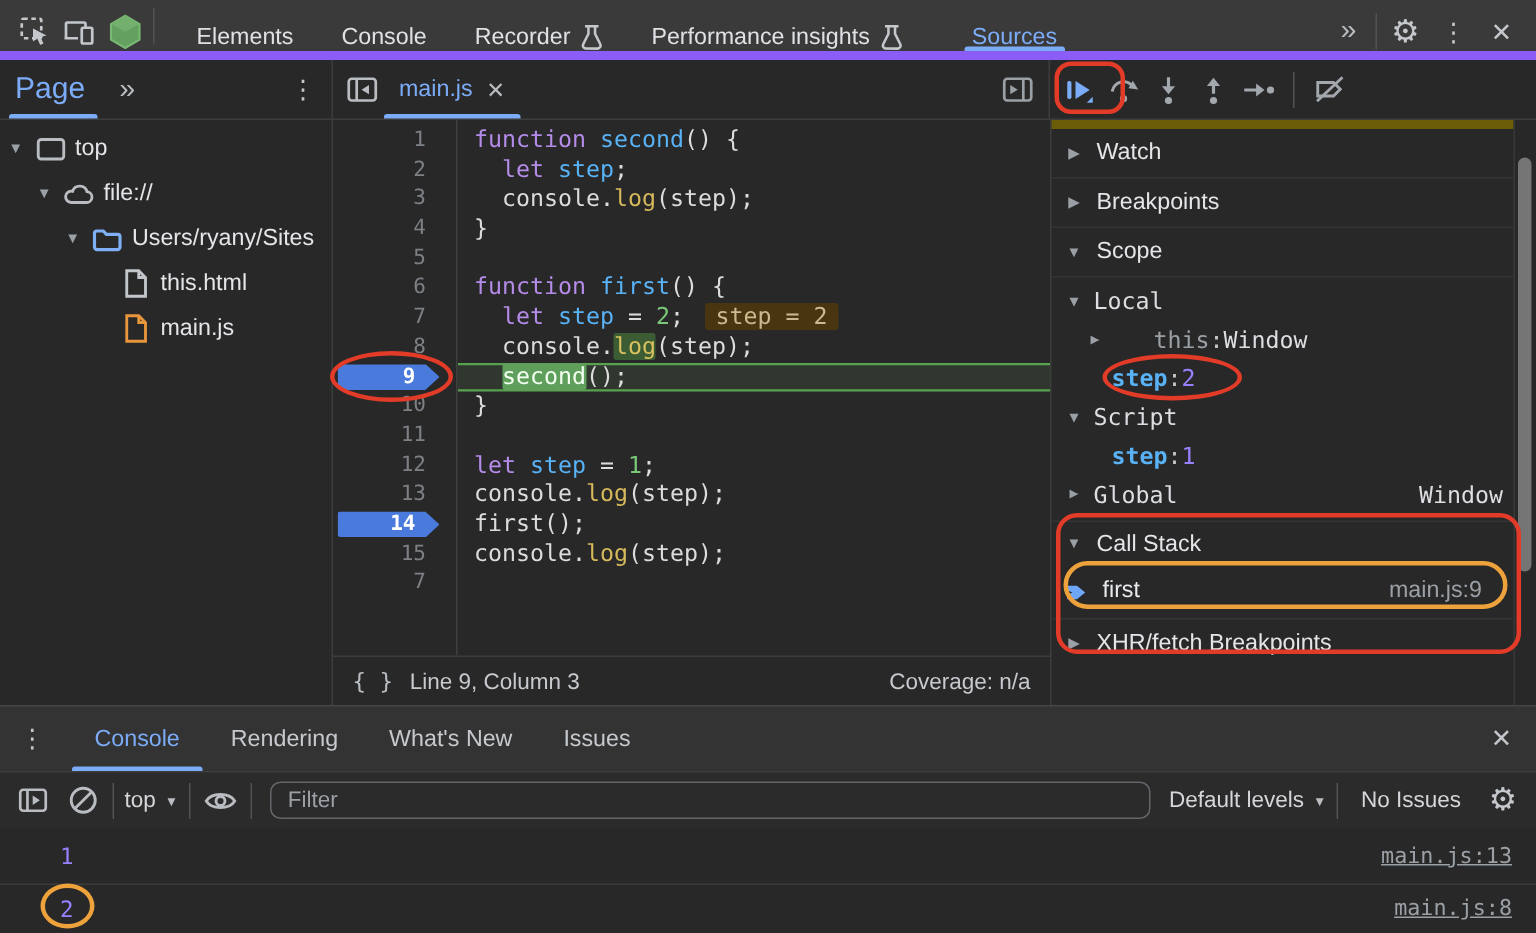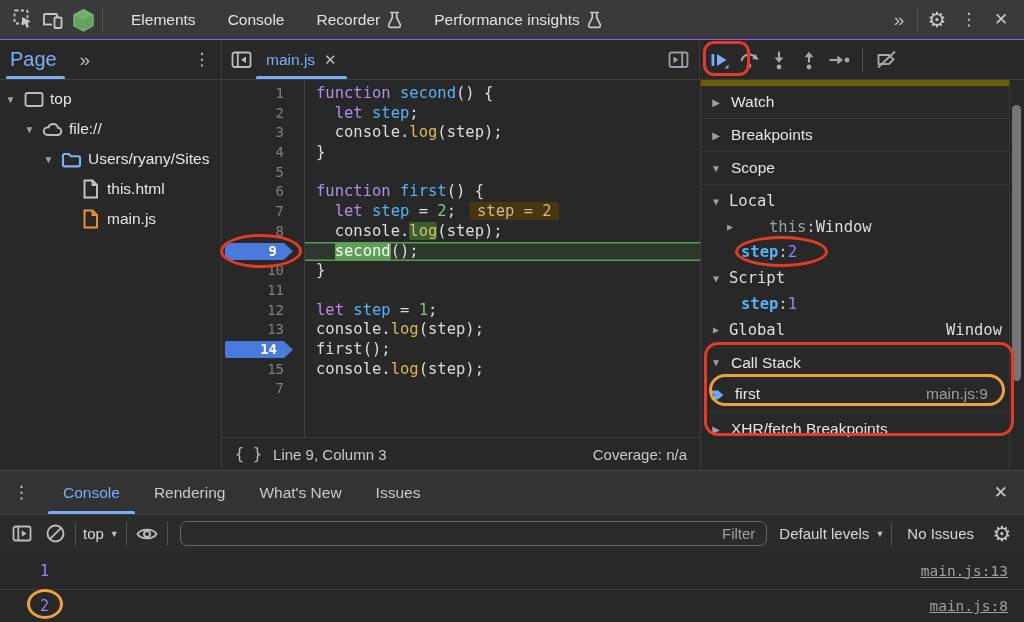--- a/index.html
+++ b/index.html
@@ -3,21 +3,21 @@
 <meta charset="utf-8">
 <style>
   * { margin:0; padding:0; box-sizing:border-box; }
   html,body { background:#181818; }
   .app{position:relative;width:1024px;height:622px;background:#282828;overflow:hidden;
        font-family:"Liberation Sans",sans-serif;color:#dfe1e5;-webkit-font-smoothing:antialiased;}
   .mono{font-family:"DejaVu Sans Mono",monospace;}
 
   
   .topbar{position:absolute;left:0;top:0;width:1024px;height:40px;background:#3a3a3a;
-          border-bottom:1px solid #8b5cf6;display:flex;align-items:center;}
+          border-bottom:6px solid #8b5cf6;display:flex;align-items:flex-end;}
   .tb-icons{display:flex;align-items:center;gap:4px;padding:0 6px 0 10px;}
   .icon-btn{width:26px;height:26px;display:flex;align-items:center;justify-content:center;cursor:pointer;border-radius:4px;flex:none;}
   .vdiv{width:1px;height:24px;background:#525252;align-self:center;flex:none;}
   .tb-tabs{display:flex;align-items:stretch;margin-left:12px;flex:1;}
   .tab{position:relative;display:flex;align-items:center;gap:7px;padding:0 16px;font-size:15.5px;color:#dfe1e5;cursor:pointer;white-space:nowrap;}
   .tab.active{color:#7cacf8;}
   .tab.active::after{content:"";position:absolute;left:11px;right:11px;bottom:0;height:3px;background:#7cacf8;border-radius:2px 2px 0 0;}
   .tab.spaced{margin-left:14px;}
   .tb-right{display:flex;align-items:center;gap:6px;padding-right:10px;}
   .glyph{color:#c4c7cb;font-size:17px;line-height:1;}
@@ -93,21 +93,21 @@
   
   .dtabs{position:absolute;left:0;top:470px;width:1024px;height:44px;background:#333333;border-top:1px solid #454545;display:flex;align-items:stretch;}
   .dkebab{display:flex;align-items:center;padding:0 16px 0 13px;cursor:pointer;}
   .dtab{position:relative;display:flex;align-items:center;padding:0 17px;font-size:15.5px;color:#c6c9cd;cursor:pointer;}
   .dtab.active{color:#7cacf8;}
   .dtab.active::after{content:"";position:absolute;left:2px;right:2px;bottom:0;height:3px;background:#7cacf8;border-radius:2px 2px 0 0;}
   .dclose{margin-left:auto;display:flex;align-items:center;padding:0 16px;cursor:pointer;}
   .dtoolbar{position:absolute;left:0;top:514px;width:1024px;height:38px;background:#2b2b2b;border-top:1px solid #3d3d3d;display:flex;align-items:center;padding:0 9px;gap:7px;}
   .ddl{display:flex;align-items:center;gap:6px;font-size:15px;color:#d4d6da;cursor:pointer;white-space:nowrap;}
   .ddl .car{font-size:9px;color:#b9bdc1;}
-  .filter{flex:1;height:25px;border:1px solid #63676b;border-radius:7px;background:transparent;color:#e8eaed;font-size:15px;font-family:"Liberation Sans",sans-serif;padding:0 11px;outline:none;margin:0 5px;text-align:right;}
+  .filter{flex:1;height:25px;border:1px solid #63676b;border-radius:7px;background:transparent;color:#e8eaed;font-size:15px;font-family:"Liberation Sans",sans-serif;padding:0 11px;outline:none;margin:0 5px;}
   .filter::placeholder{color:#9aa0a6;}
   .msgs{position:absolute;left:0;top:552px;width:1024px;height:70px;background:#282828;}
   .msg{display:flex;align-items:center;padding:0 16px 0 40px;font-family:"DejaVu Sans Mono",monospace;}
   .msg:first-child{height:38px;border-bottom:1px solid #3a3a3a;}
   .msg:last-child{height:32px;}
   .mval{color:#9980ff;font-size:15px;}
   .mlink{margin-left:auto;color:#9aa0a6;font-size:14.5px;text-decoration:underline;cursor:pointer;}
 
   
   .ann{position:absolute;border:3px solid;pointer-events:none;}
@@ -164,20 +164,23 @@
             </svg>
           </span>
         </div>
         <div class="tab">
           <span>Performance insights</span>
           <span>
             <svg width="15" height="18" viewBox="0 0 15 18">
               <path d="M3 1.5 h9 M5.3 1.5 v5 L1.8 13.5 a2 2 0 0 0 1.8 2.9 h7.8 a2 2 0 0 0 1.8-2.9 L9.7 6.5 v-5" fill="none" stroke="#c4c7cb" stroke-width="1.7"></path>
             </svg>
           </span>
+        </div>
+        <div class="tab active spaced">
+          <span>Sources</span>
         </div>
       </div>
     <div class="tb-right">
       <div class="icon-btn">
           <span class="chevrons">»</span>
         </div>
       <div class="vdiv"></div>
       <div class="icon-btn">
           <span class="glyph big">⚙</span>
         </div>

